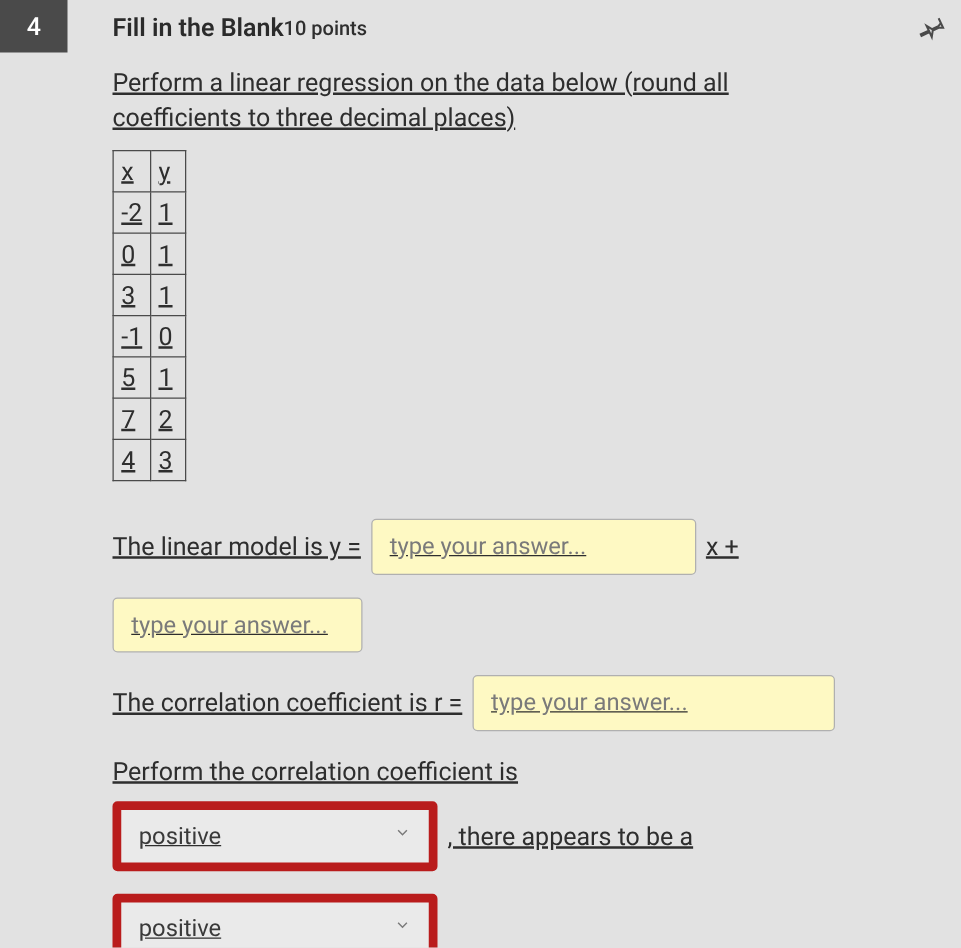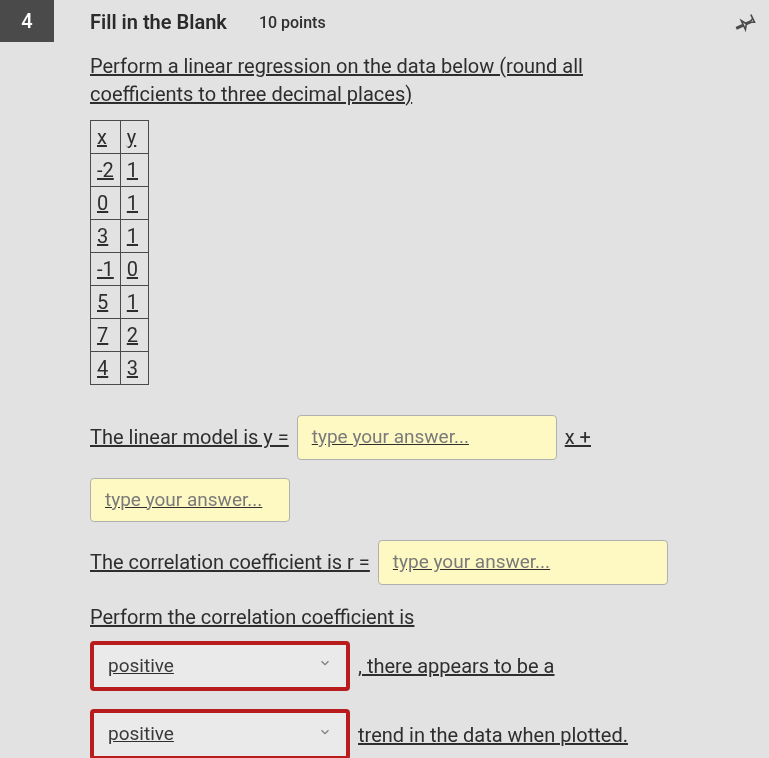--- a/index.html
+++ b/index.html
@@ -22,21 +22,21 @@
   color: #fff;
   display: flex;
   align-items: center;
   justify-content: center;
   font-size: 20px;
   font-weight: 500;
 }
 .header {
   display: flex;
   align-items: center;
-  gap: 32px;
+  gap: 0;
   padding: 10px 80px 0 90px;
 }
 .qtype { font-size: 20px; font-weight: 600; color: #2b2b2b; }
 .points { font-size: 16px; color: #2f2f2f; font-weight: 500; }
 .pin {
   position: absolute;
   top: 10px;
   right: 12px;
   color: #4a4a4a;
 }
@@ -72,21 +72,21 @@
   font-size: 19px;
   min-height: 40px;
 }
 .answer-input { min-width: 260px; }
 .answer-input-wide { min-width: 290px; }
 .answer-input-small { min-width: 200px; }
 .dropdown {
   display: inline-flex;
   align-items: center;
   justify-content: space-between;
-  border: 4px solid #b91c1c;
+  border: 7px solid #b91c1c;
   background: #eaeaea;
   border-radius: 4px;
   padding: 8px 14px;
   color: #3a3a3a;
   font-size: 19px;
   min-height: 40px;
   min-width: 260px;
   gap: 20px;
 }
 .chevron {
@@ -193,16 +193,15 @@
 
   <div class="row">
     <span class="dropdown">
       <span>positive</span>
       <span class="chevron">
         <svg width="14" height="14" viewBox="0 0 24 24" fill="none" stroke="currentColor" stroke-width="2">
             <polyline points="6 9 12 15 18 9"></polyline>
           </svg>
       </span>
     </span>
-    <span>trend in the data when plotted.</span>
   </div>
 
 </div>
 
 </body></html>

